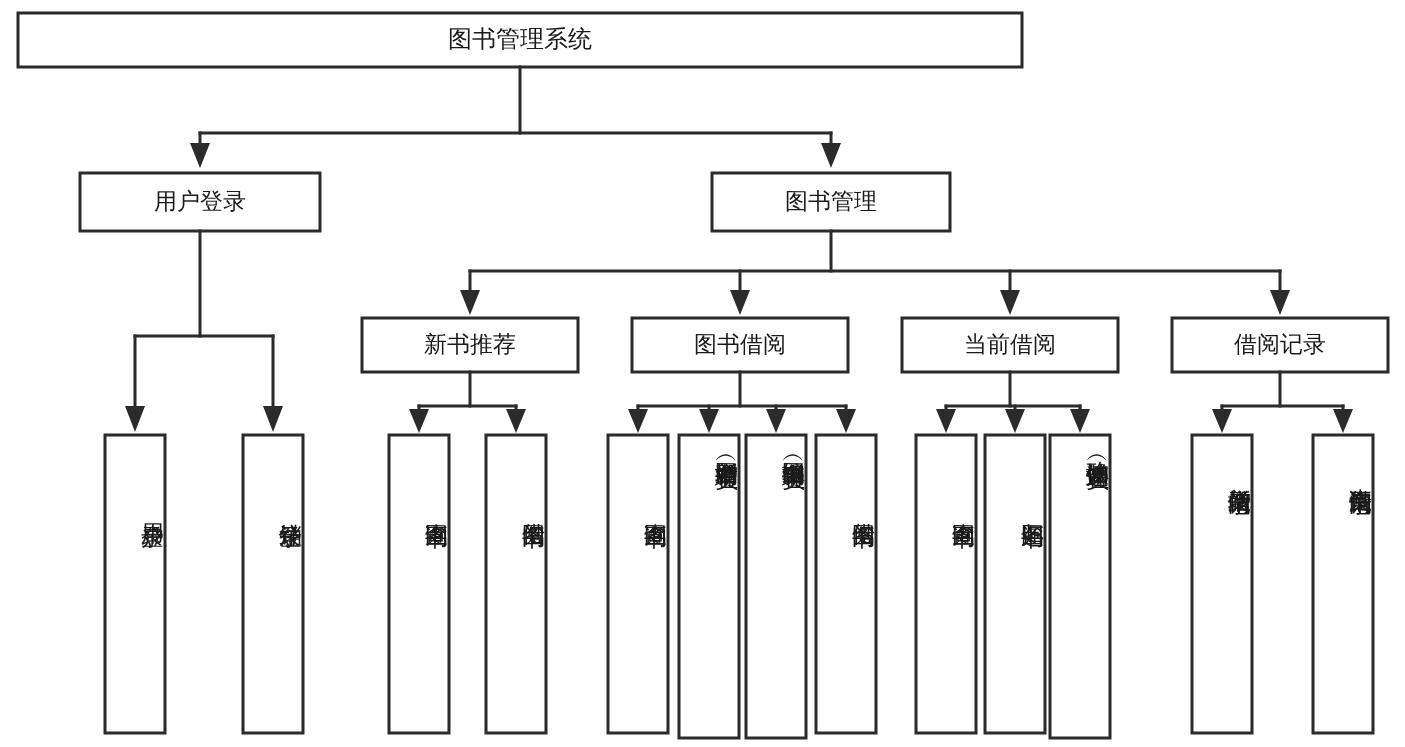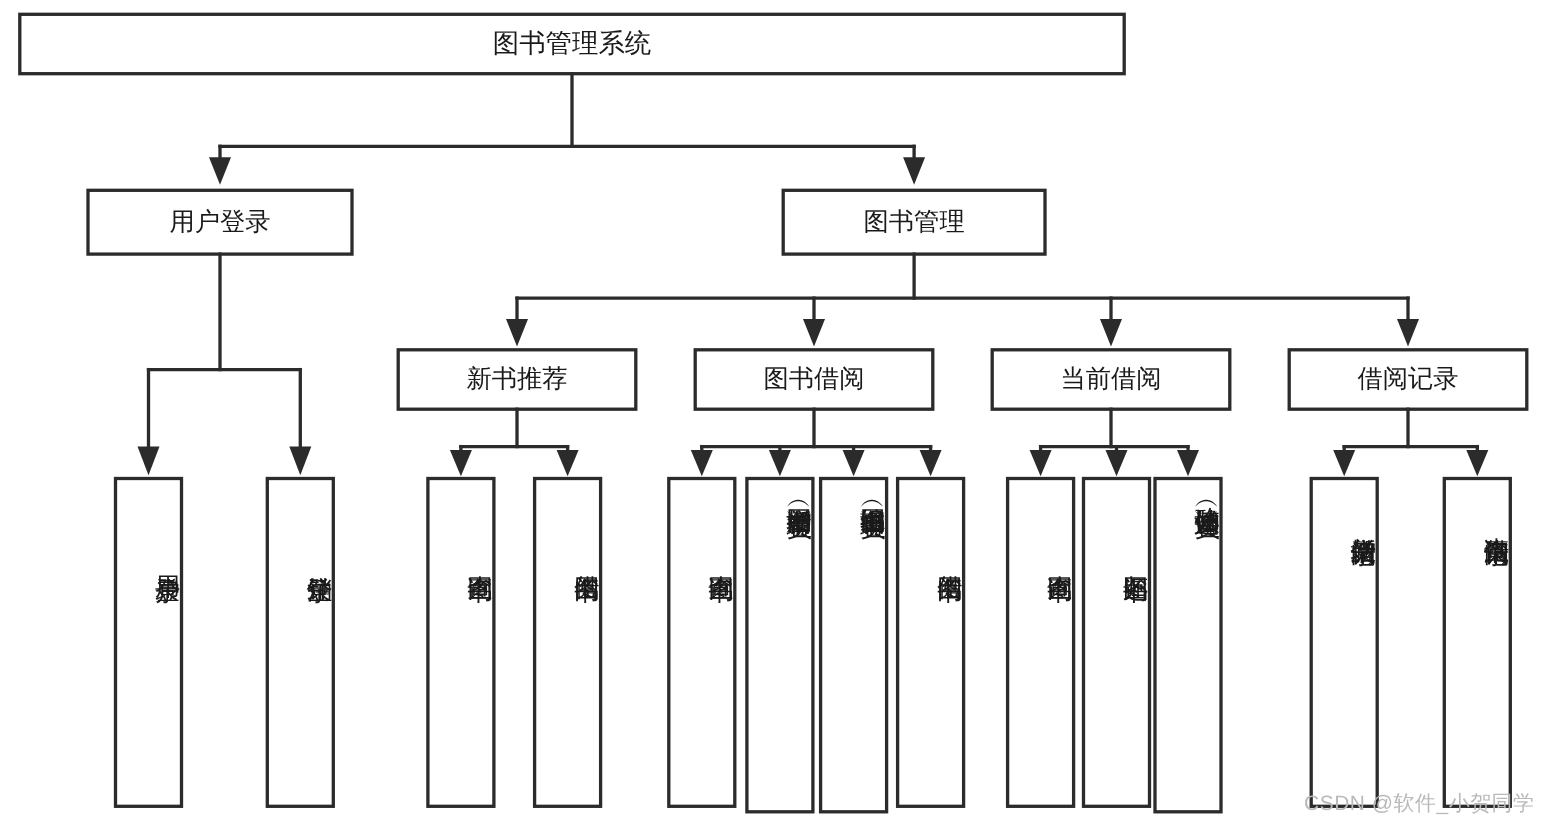--- a/index.html
+++ b/index.html
@@ -224,14 +224,13 @@
   <div class="vtext-wrap" style="left:608px; top:505px; width:60px;">查询图书</div>
   <div class="vtext-wrap" style="left:679px; top:443px; width:60px;">新增图书（管理员）</div>
   <div class="vtext-wrap" style="left:746px; top:443px; width:60px;">编辑图书（管理员）</div>
   <div class="vtext-wrap" style="left:816px; top:505px; width:60px;">借阅图书</div>
   <div class="vtext-wrap" style="left:916px; top:505px; width:60px;">查询图书</div>
   <div class="vtext-wrap" style="left:985px; top:505px; width:60px;">归还图书</div>
   <div class="vtext-wrap" style="left:1050px; top:443px; width:60px;">确认归还（管理员）</div>
   <div class="vtext-wrap" style="left:1192px; top:470px; width:60px;">新增借阅记录</div>
   <div class="vtext-wrap" style="left:1313px; top:470px; width:60px;">查询借阅记录</div>
 
-  <div class="watermark">CSDN @软件_小贺同学</div>
 </div>
 
 </body></html>

